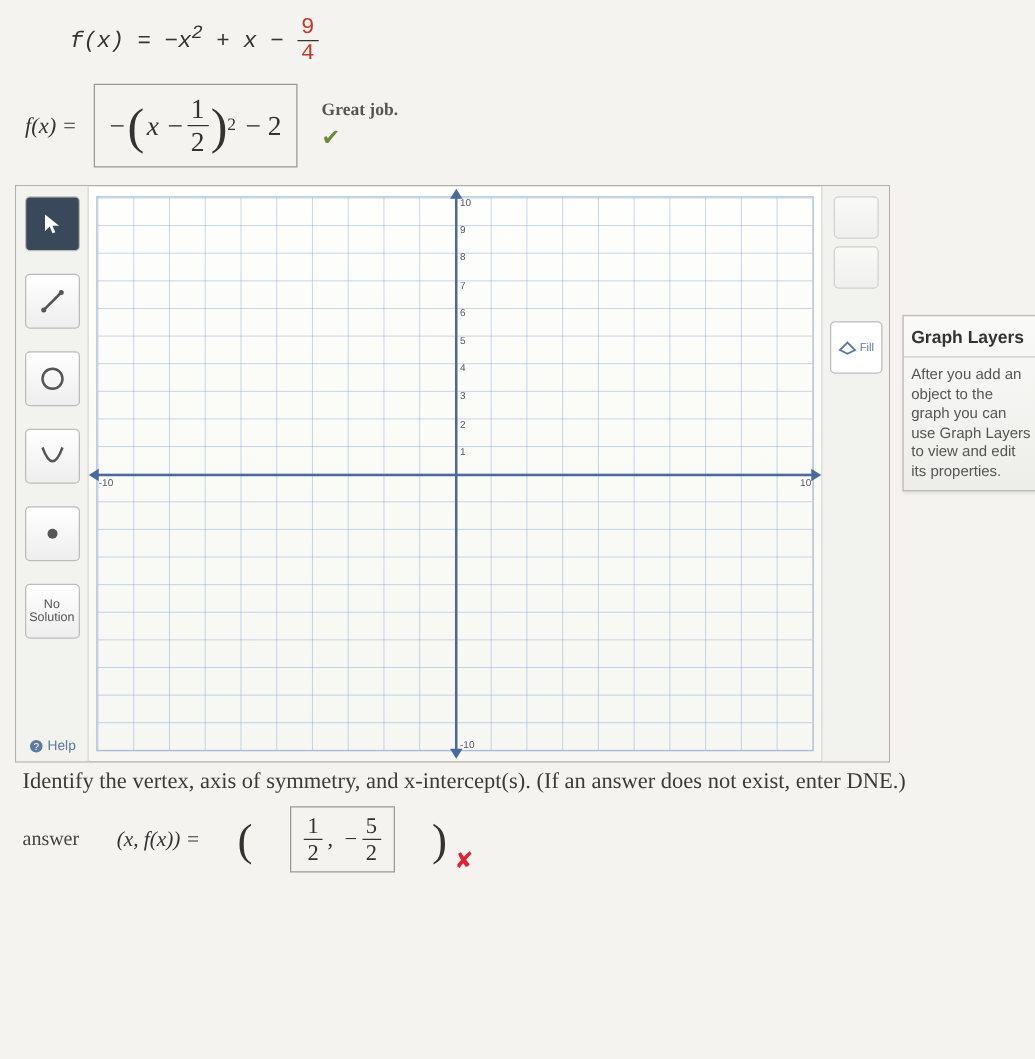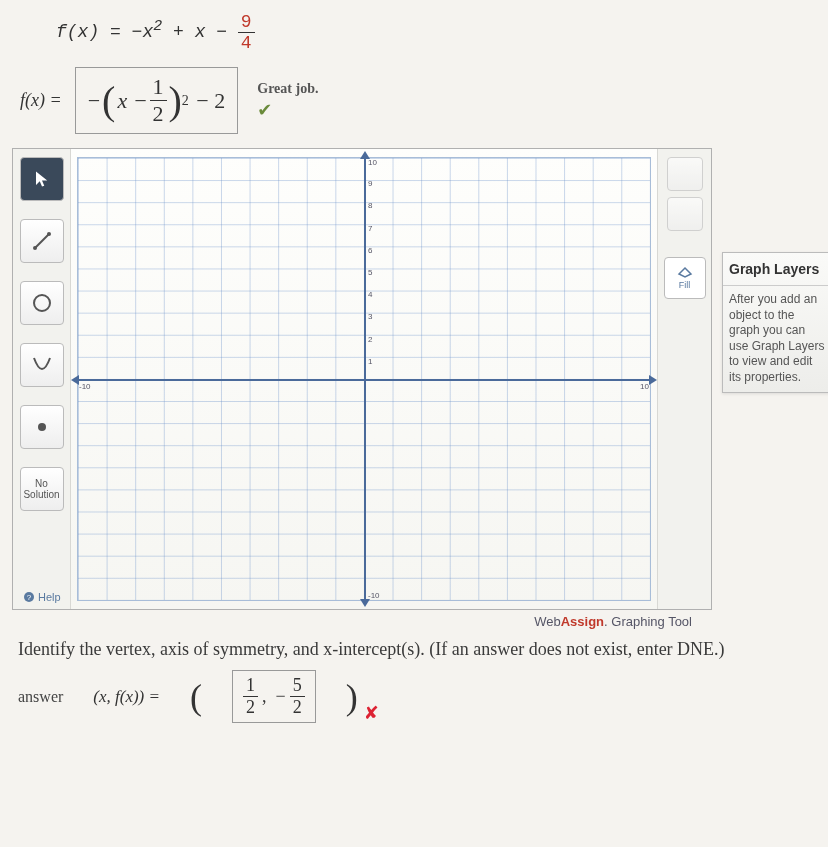--- a/index.html
+++ b/index.html
@@ -133,21 +133,21 @@
     background: #f2f2ee;
     border-left: 1px solid #d8d8d4;
     display: flex;
     flex-direction: column;
     align-items: center;
     padding: 8px 0;
     gap: 6px;
   }
   .fill-btn {
     width: 42px; height: 42px; border: 1px solid #bbb; background: #fff; border-radius: 4px;
-    display:flex; flex-direction:column; align-items:center; justify-content:center;
+    display:flex; flex-direction:row; align-items:center; justify-content:center;
     font-size: 9px; color: #5a7aa0; font-family: Arial; gap:2px; cursor:pointer;
   }
   .help-link {
     position: absolute; bottom: 6px; left: 10px; font-size: 11px; color: #5a7aa0; font-family: Arial;
     display:flex; align-items:center; gap:3px;
   }
   .wa-credit {
     text-align: right;
     font-size: 13px;
     color: #556;
@@ -301,23 +301,20 @@
 
     <div class="help-link">
       <svg width="12" height="12">
           <circle cx="6" cy="6" r="5" fill="#5a7aa0"></circle>
           <text x="6" y="9" text-anchor="middle" fill="#fff" font-size="8">?</text>
         </svg>
       <span>Help</span>
     </div>
   </div>
 
-  <div class="wa-credit">
-    <span>Web</span><span class="red2">Assign</span><span>. Graphing Tool</span>
-  </div>
 
   <div class="layers-panel">
     <div class="layers-title">Graph Layers</div>
     <div class="layers-body">After you add an object to the graph you can use Graph Layers to view and edit its properties.</div>
   </div>
 
   <div class="identify-section">Identify the vertex, axis of symmetry, and x-intercept(s). (If an answer does not exist, enter DNE.)</div>
 
   <div class="vertex-row">
     <span class="vertex-label">answer</span>

